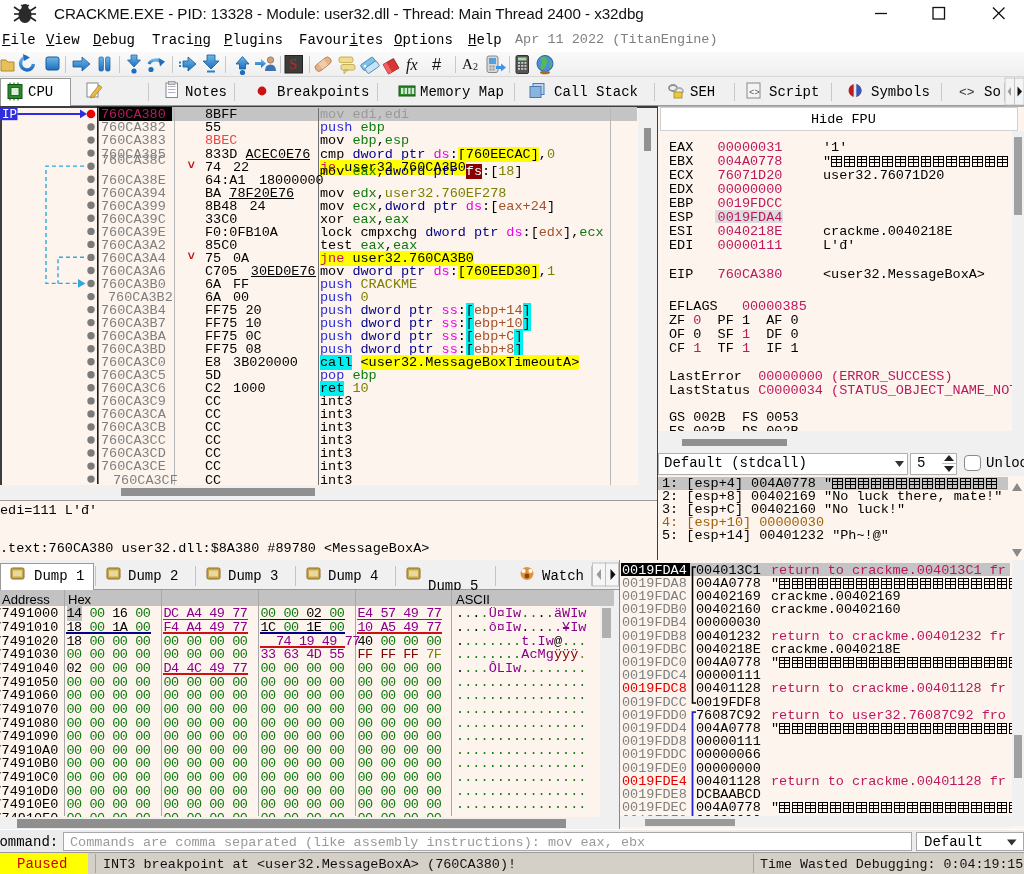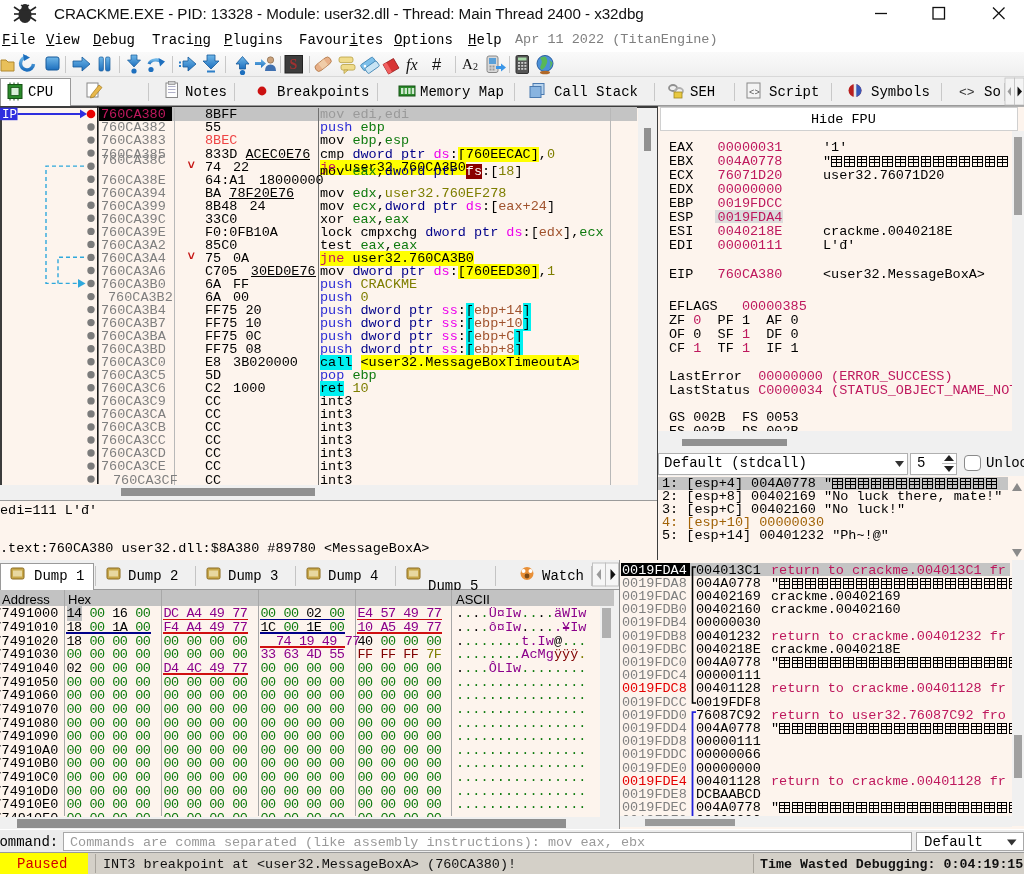--- a/index.html
+++ b/index.html
@@ -595,12 +595,12 @@
 <div class="a tb" style="left:924px;top:835px;">Default</div>
 <svg class="a" style="left:1006px;top:838px" width="12" height="9">
     <path d="M1 1.5 L10.5 1.5 L5.7 7.5 Z" fill="#333"></path>
   </svg>
 <div class="a" style="left:0;top:852px;width:1024px;height:22px;background:#d4d0c8;border-top:1px solid #9a9a9a;box-sizing:border-box;"></div>
 <div class="a" style="left:0;top:853px;width:88px;height:21px;background:#ffff00;"></div>
 <div class="a tb" style="left:17px;top:857px;color:#d40000;">Paused</div>
 <div class="a" style="left:95px;top:854px;width:1.4px;height:19px;background:#a8a49c;"></div>
 <div class="a m" style="left:103px;top:857.5px;color:#111;font-size:13.5px;">INT3 breakpoint at &lt;user32.MessageBoxA&gt; (760CA380)!</div>
 <div class="a" style="left:753px;top:854px;width:1.4px;height:19px;background:#a8a49c;"></div>
-<div class="a m" style="left:760px;top:857.5px;color:#111;font-size:13.3px;font-weight:bold;">Time Wasted Debugging: 0:04:19:15</div>
+<div class="a m" style="left:760px;top:857.5px;color:#111;font-size:13.3px;">Time Wasted Debugging: 0:04:19:15</div>
 </body></html>

